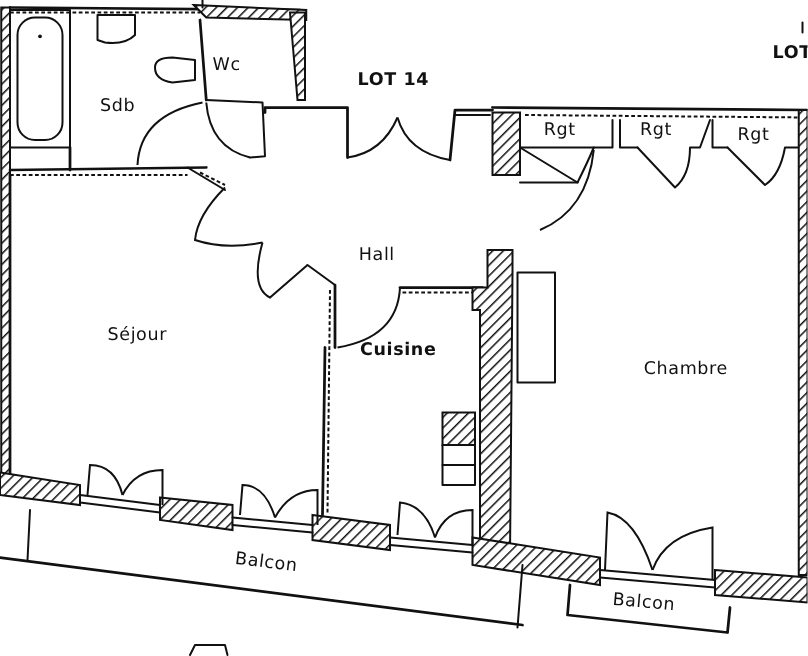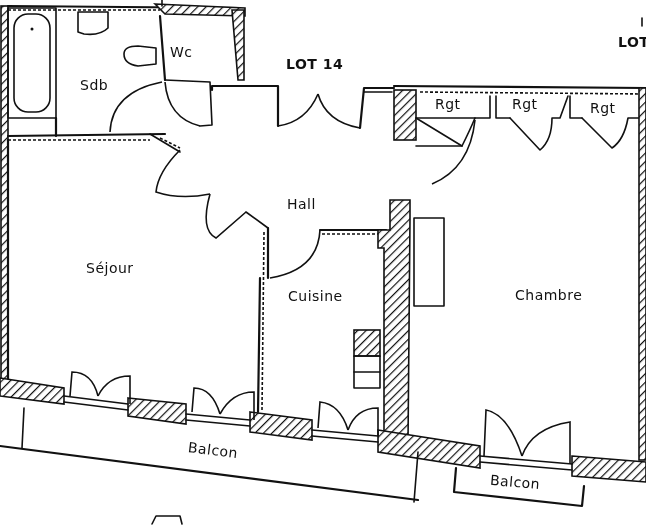--- a/index.html
+++ b/index.html
@@ -153,19 +153,19 @@
   <path class="wt" d="M642 18 L642 26"></path>
 </svg>
 
 <div class="label lot" style="left:286px;top:56px;">LOT 14</div>
 <div class="label lot" style="left:618px;top:34px;">LOT</div>
 
 <div class="label" style="left:80px;top:77px;">Sdb</div>
 <div class="label" style="left:170px;top:44px;text-align:right;">Wc</div>
 <div class="label" style="left:287px;top:156px;margin-top:40px;">Hall</div>
 <div class="label" style="left:86px;top:260px;">Séjour</div>
-<div class="label" style="left:288px;top:288px;">Cuisine</div>
+<div class="label" style="left:288px;top:272px;font-weight:bold;">Cuisine</div>
 <div class="label" style="left:515px;top:287px;">Chambre</div>
 <div class="label" style="left:435px;top:96px;">Rgt</div>
 <div class="label" style="left:512px;top:96px;">Rgt</div>
 <div class="label" style="left:590px;top:100px;">Rgt</div>
 <div class="label" style="left:188px;top:442px;transform:rotate(7deg);">Balcon</div>
 <div class="label" style="left:490px;top:474px;transform:rotate(5deg);">Balcon</div>
 
 </body></html>

